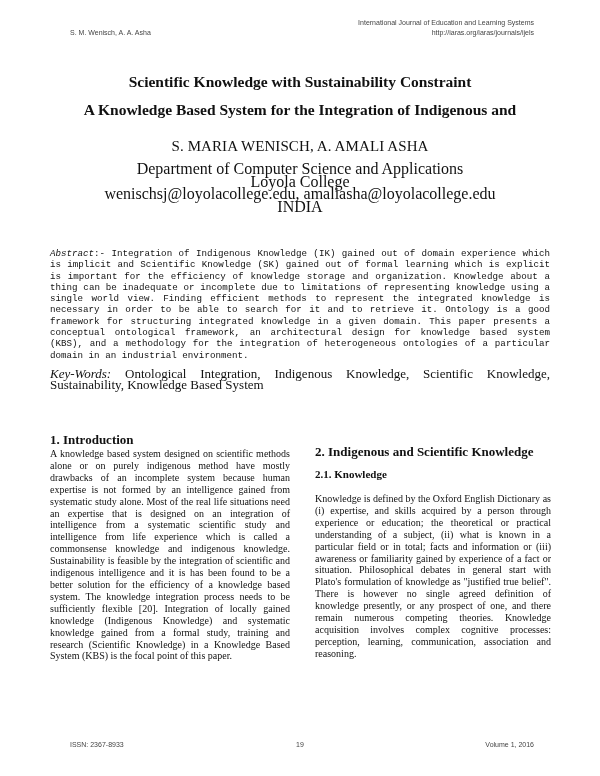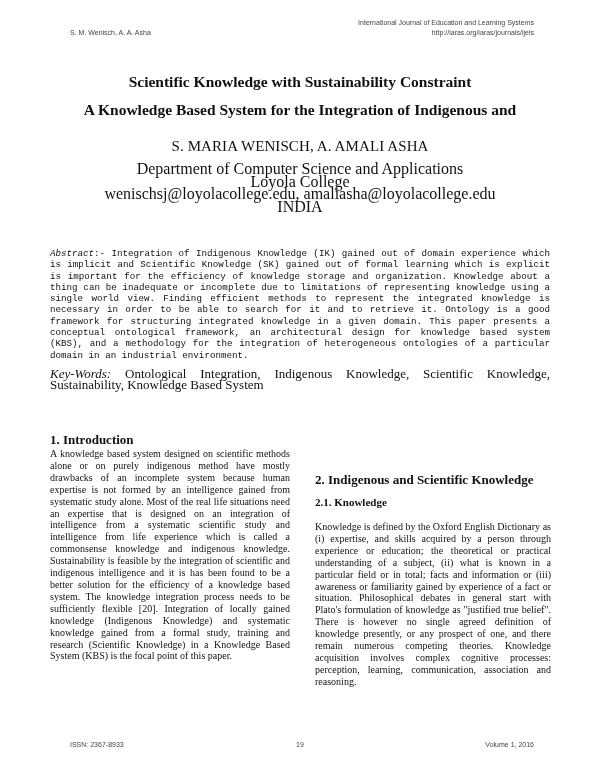--- a/index.html
+++ b/index.html
@@ -12,21 +12,21 @@
   .title { position: absolute; left: 50px; width: 500px; top: 68px; text-align: center; font-weight: bold; font-size: 15.5px; line-height: 28px; }
   .authors { position: absolute; left: 50px; width: 500px; top: 138px; text-align: center; font-size: 15px; letter-spacing: 0.1px; }
   .affil { position: absolute; left: 100px; width: 400px; top: 163px; text-align: center; font-size: 16px; line-height: 12.5px; }
   .abstract { position: absolute; left: 50px; width: 500px; top: 248px; font-size: 9.2px; line-height: 11.3px; text-align: justify; font-family: Liberation Mono, monospace; }
   .keywords { position: absolute; left: 50px; width: 500px; top: 368px; font-size: 13px; line-height: 11.3px; text-align: justify; }
   .it { font-style: italic; }
   .h1 { font-weight: bold; font-size: 13px; }
   .col-left { position: absolute; left: 50px; width: 240px; top: 432px; }
   .col-right { position: absolute; left: 315px; width: 236px; top: 444px; }
   .col-left .h1 { margin-bottom: 0; }
-  .col-right .h1 { margin-bottom: 8px; margin-top: 28px; }
+  .col-right .h1 { margin-bottom: 8px; }
   .h2 { font-weight: bold; font-size: 11px; margin-bottom: 13px; }
   .para { font-size: 10px; line-height: 11.9px; text-align: justify; margin: 0; }
   .ftr { position: absolute; top: 741px; font-size: 7px; color: #444; }
   .ftr-left { left: 70px; }
   .ftr-center { left: 0; width: 600px; text-align: center; }
   .ftr-right { right: 66px; }
 </style>
 </head>
 <body>
 

